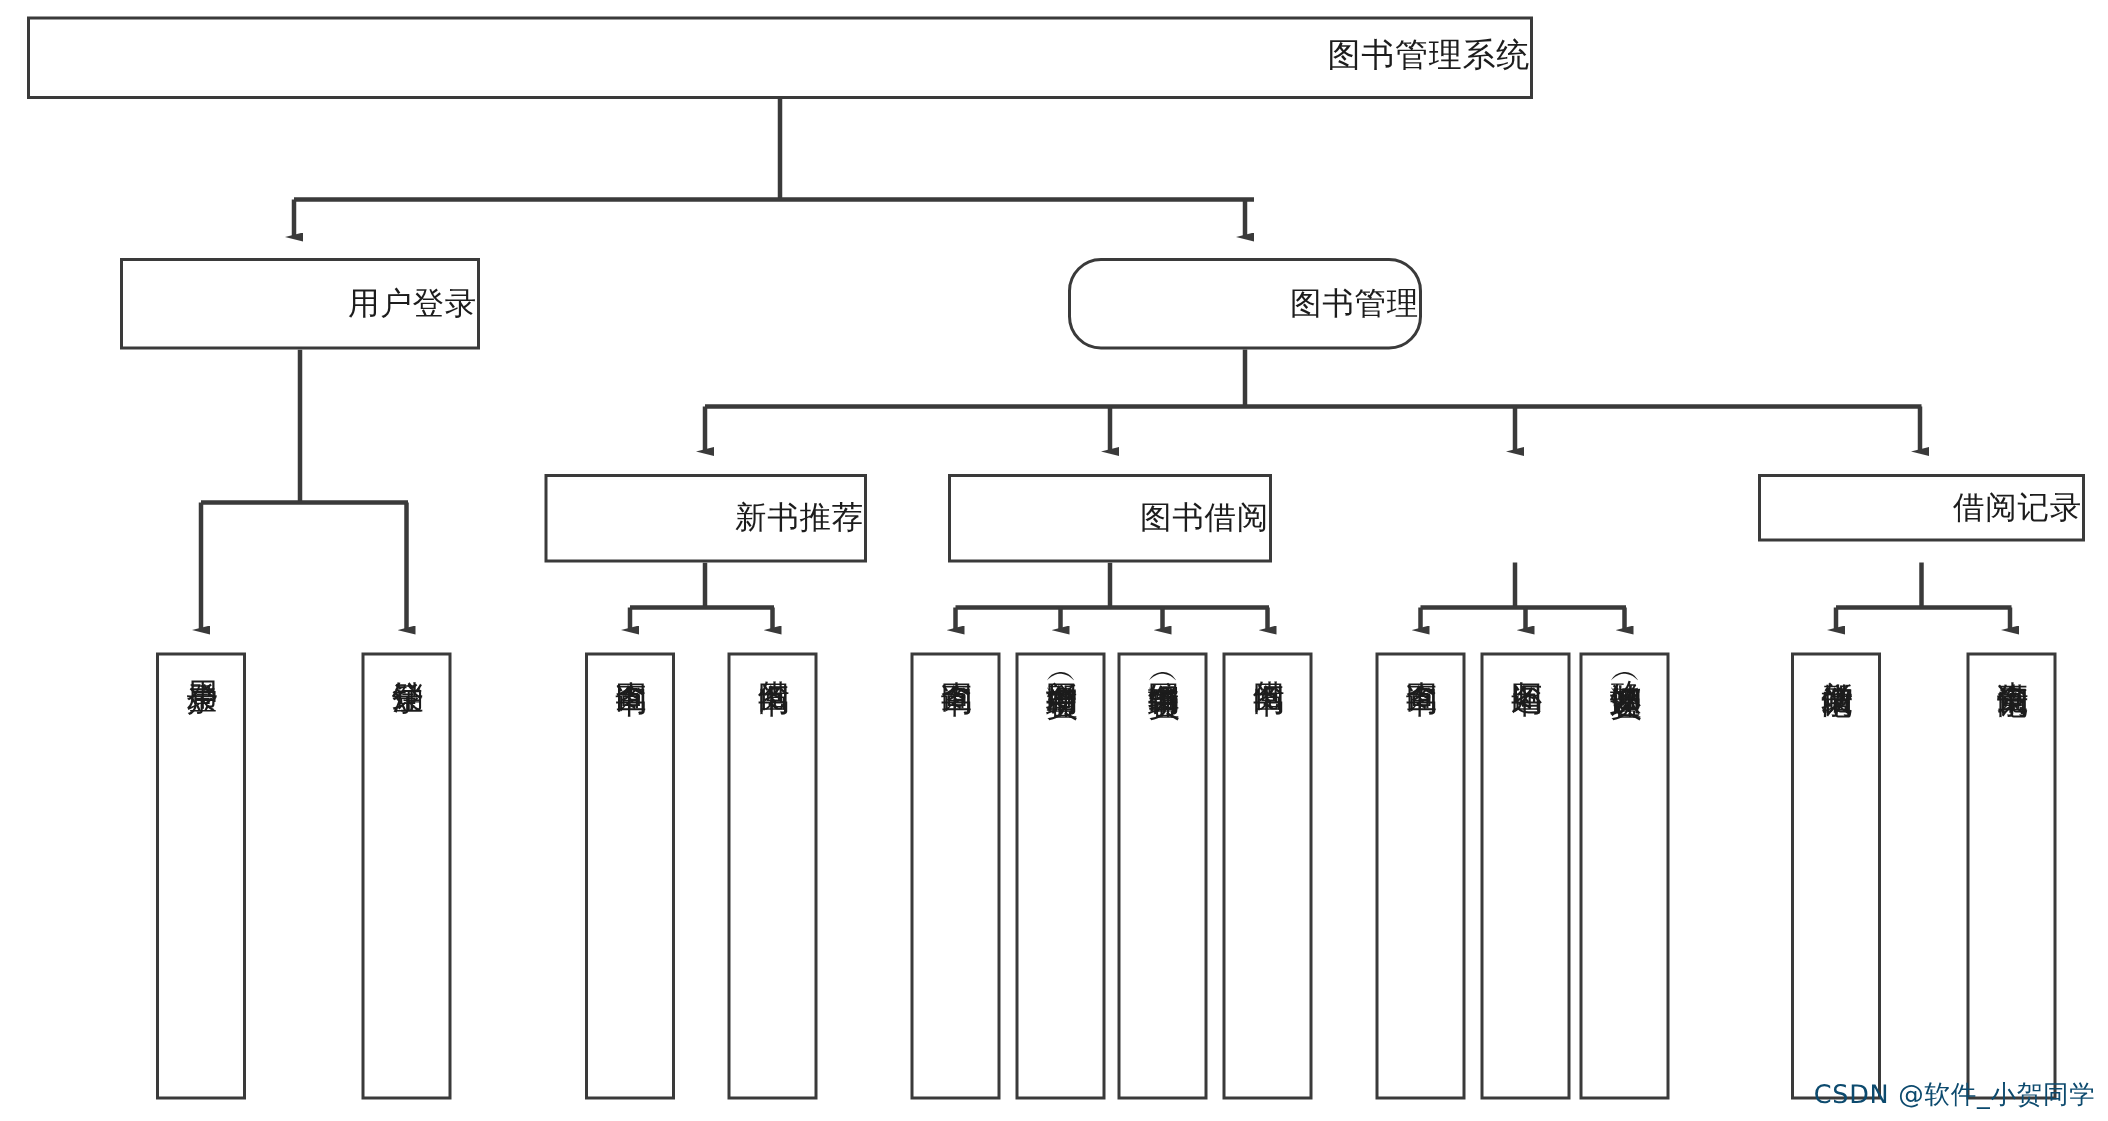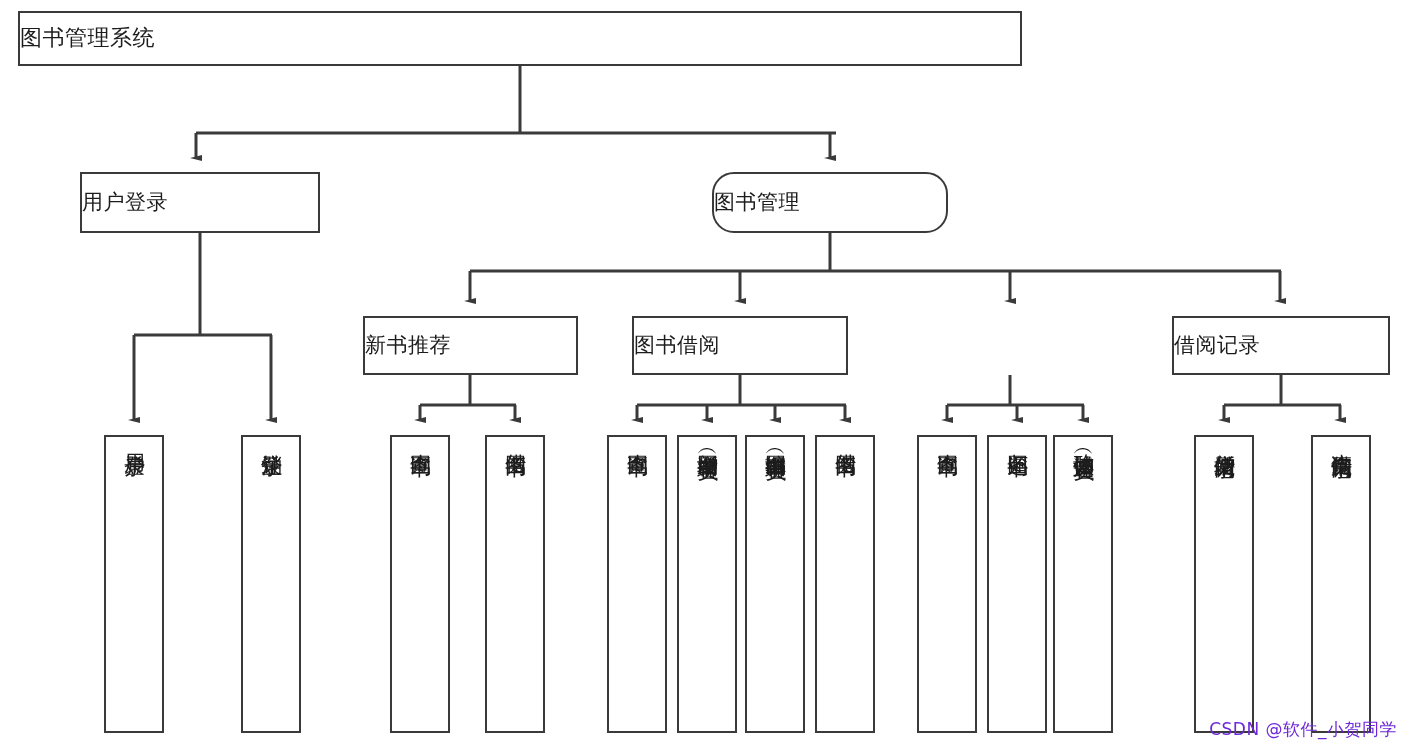--- a/index.html
+++ b/index.html
@@ -26,21 +26,21 @@
     height: 747px;
     pointer-events: none;
   }
   .node {
     position: absolute;
     box-sizing: border-box;
     border: 2px solid #3a3a3a;
     background: #ffffff;
     display: flex;
     align-items: center;
-    justify-content: flex-start;
+    justify-content: flex-end;
     color: #1c1c1c;
     z-index: 2;
   }
   .node.h-label {
     font-size: 21px;
     letter-spacing: 0.5px;
     line-height: 1.2;
     white-space: nowrap;
   }
   .node.root {
@@ -59,21 +59,21 @@
     letter-spacing: 1px;
     white-space: nowrap;
     color: #1c1c1c;
     display: block;
   }
   .watermark {
     position: absolute;
     right: 8px;
     bottom: 6px;
     font-size: 17px;
-    color: #6d28d9;
+    color: #0c4a6e;
     letter-spacing: 0.5px;
     z-index: 5;
     white-space: nowrap;
   }
 </style>
 </head>
 <body>
 
 <div id="canvas">
 
@@ -167,21 +167,21 @@
 
   <div class="node h-label" style="left:363px; top:316px; width:215px; height:59px;">
     <span>新书推荐</span>
   </div>
 
   <div class="node h-label" style="left:632px; top:316px; width:216px; height:59px;">
     <span>图书借阅</span>
   </div>
 
 
-  <div class="node h-label" style="left:1172px; top:316px; width:218px; height:59px;">
+  <div class="node h-label" style="left:1172px; top:316px; width:218px; height:45px;">
     <span>借阅记录</span>
   </div>
 
   <div class="node leaf" style="left:104px; top:435px; width:60px; height:298px;">
     <span class="vtext">用户登录</span>
   </div>
 
   <div class="node leaf" style="left:241px; top:435px; width:60px; height:298px;">
     <span class="vtext">注销登录</span>
   </div>

